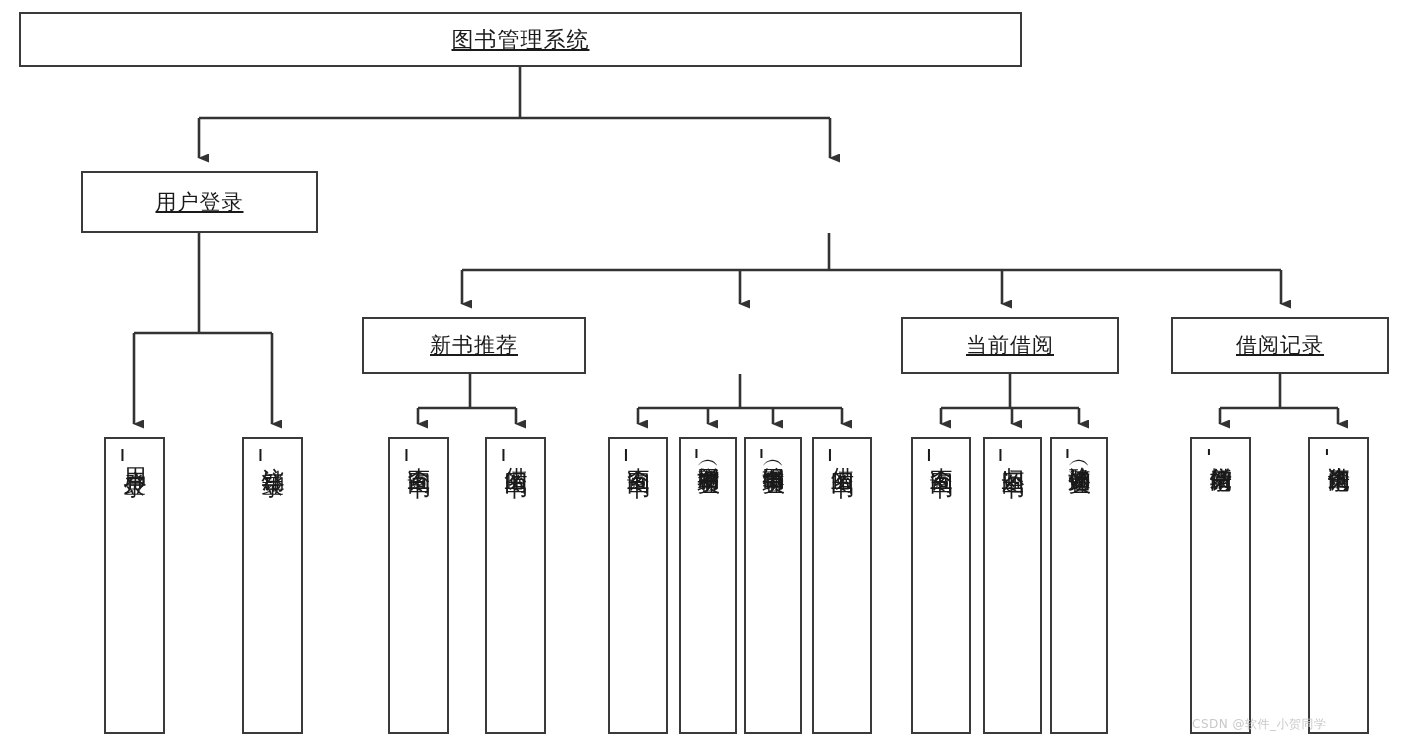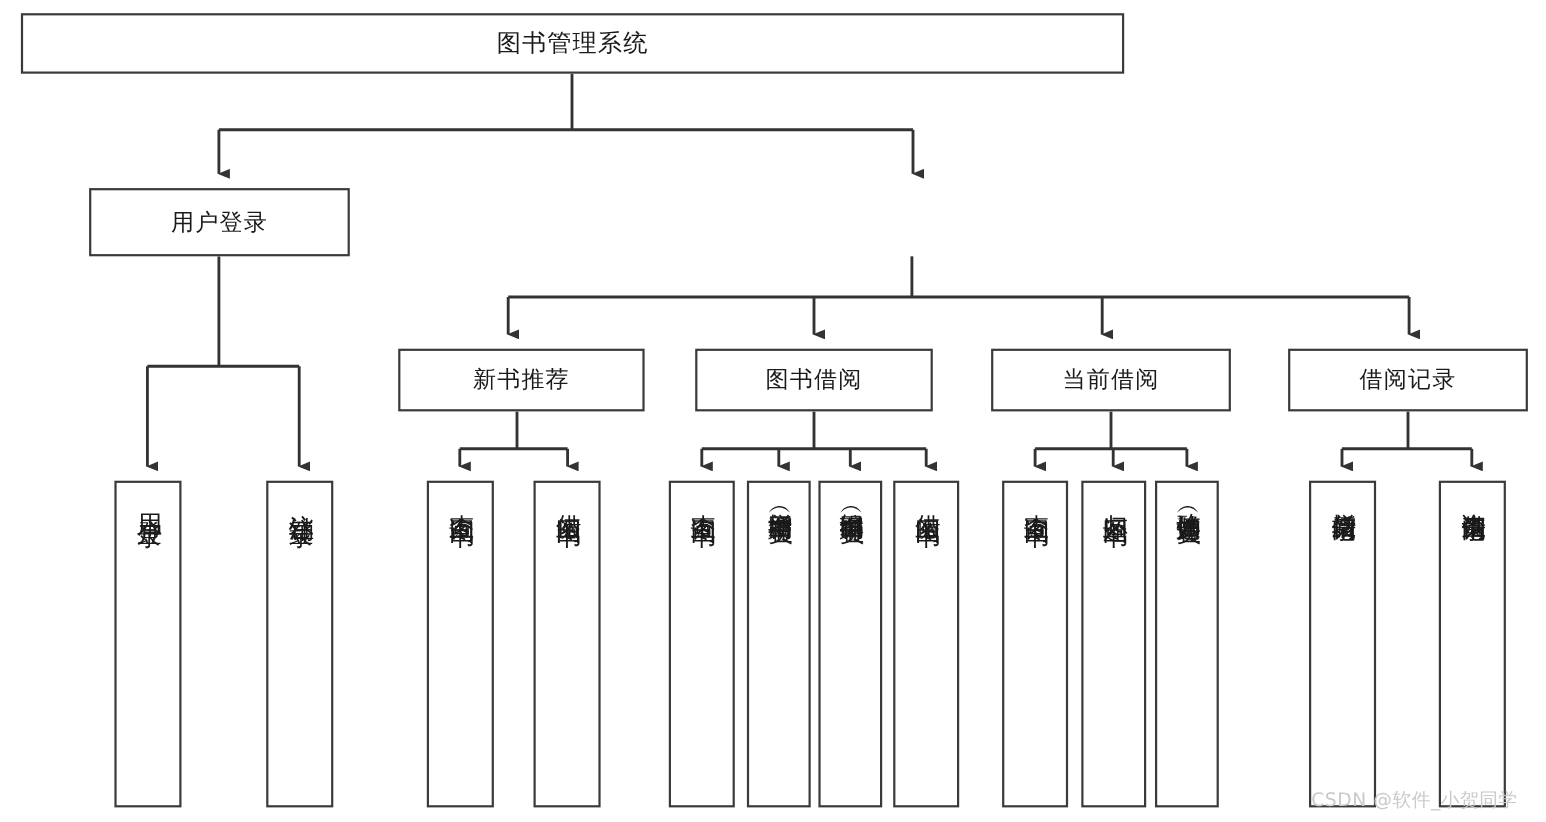--- a/index.html
+++ b/index.html
@@ -32,20 +32,21 @@
     border: 2px solid #3a3a3a;
     display: flex;
     align-items: center;
     justify-content: center;
     color: #1a1a1a;
   }
   .node .label {
     display: block;
     text-align: left;
     line-height: 1.18;
+    text-decoration: underline;
   }
   
   .node.horiz .label {
     writing-mode: horizontal-tb;
     font-size: 21px;
     letter-spacing: 1px;
   }
   .node.root .label {
     font-size: 22px;
   }
@@ -63,21 +64,21 @@
     letter-spacing: 3px;
     white-space: nowrap;
   }
   .node.vert.tight .label {
     font-size: 22px;
     letter-spacing: 1px;
   }
   .watermark {
     position: absolute;
     color: #c9c9c9;
-    font-size: 17px;
+    font-size: 12px;
     white-space: nowrap;
     letter-spacing: 0.5px;
   }
 </style>
 </head>
 <body>
 
 <div id="canvas">
 
   <svg id="wires" viewBox="0 0 1405 747" xmlns="http://www.w3.org/2000/svg">
@@ -134,23 +135,20 @@
     <span class="label">图书管理系统</span>
   </div>
 
   <div class="node horiz" style="left:81px; top:171px; width:237px; height:62px;">
     <span class="label">用户登录</span>
   </div>
 
   <div class="node horiz" style="left:362px; top:317px; width:224px; height:57px;">
     <span class="label">新书推荐</span>
   </div>
-  <div class="node horiz" style="left:632px; top:317px; width:216px; height:57px;">
-    <span class="label">图书借阅</span>
-  </div>
   <div class="node horiz" style="left:901px; top:317px; width:218px; height:57px;">
     <span class="label">当前借阅</span>
   </div>
   <div class="node horiz" style="left:1171px; top:317px; width:218px; height:57px;">
     <span class="label">借阅记录</span>
   </div>
 
   <div class="node vert" style="left:104px; top:437px; width:61px; height:297px;">
     <span class="label">用户登录</span>
   </div>

